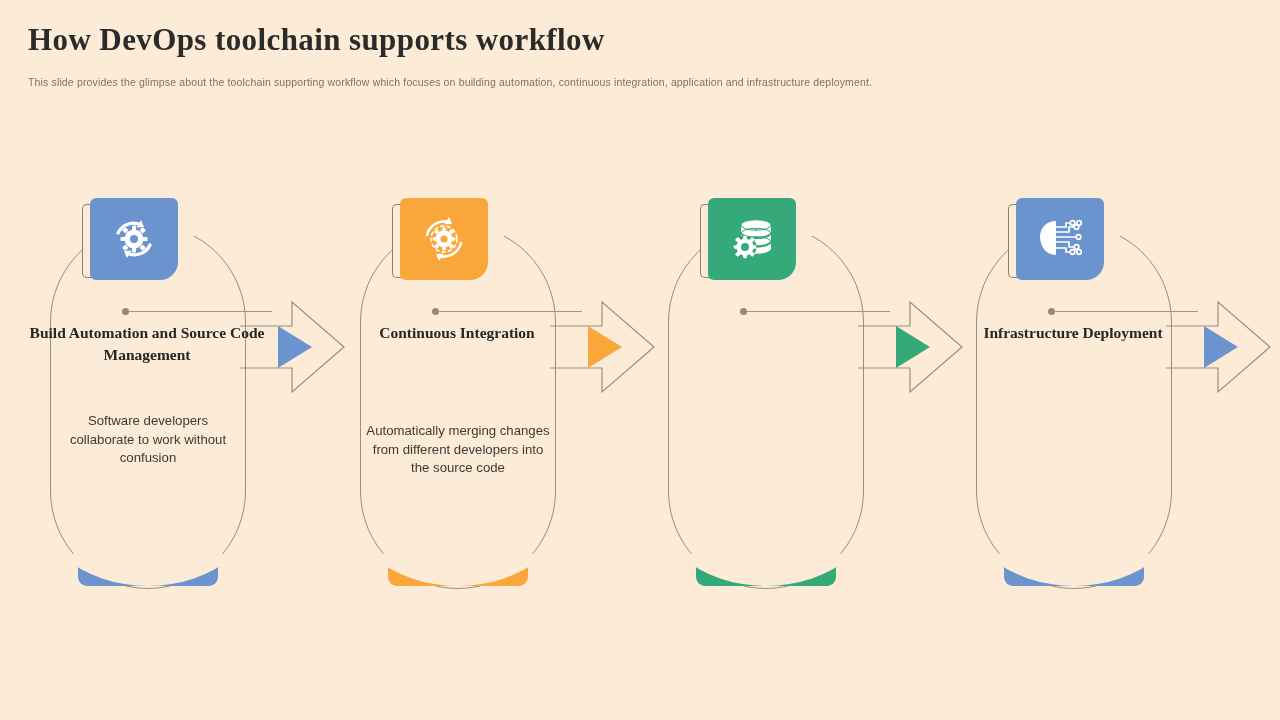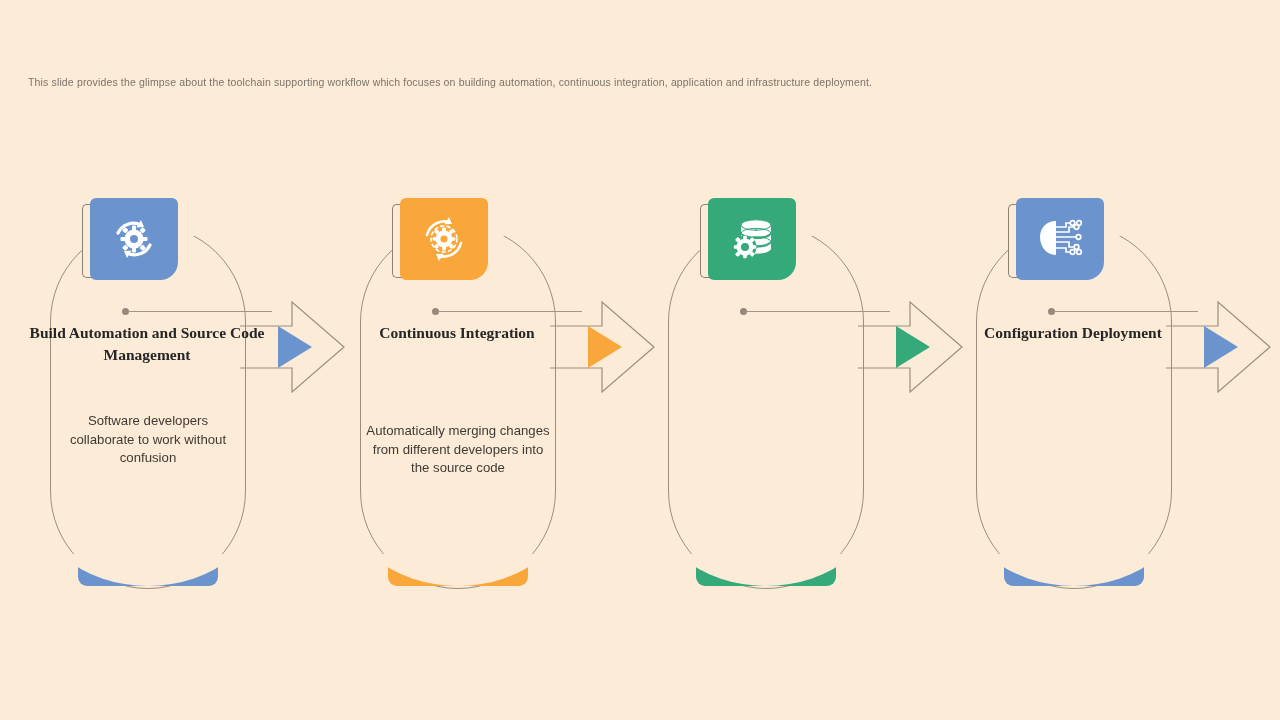--- a/index.html
+++ b/index.html
@@ -120,20 +120,21 @@
   
   .arrow{position:absolute;left:228px;top:112px;width:110px;height:98px;}
   .arrow svg{display:block;overflow:visible;}
   .arrow .tri{}
 </style>
 </head>
 <body style="background: rgb(252, 235, 215);">
 
 <div id="slide">
 
+  <div id="page-title">How DevOps toolchain supports workflow</div>
   <div id="page-subtitle">This slide provides the glimpse about the toolchain supporting workflow which focuses on building automation,  continuous integration, application and infrastructure deployment.</div>
 
   <div class="card c0">
     <div class="capsule"></div>
     <div class="capsule-top-mask"></div>
 
     <div class="foot-wrap">
       <div class="foot" style="background: rgb(107, 148, 206);"></div>
       <div class="foot-cut"></div>
     </div>
@@ -325,21 +326,21 @@
           </g>
         </svg>
       </span>
     </div>
 
     <div class="conn">
       <div class="dot"></div>
       <div class="line"></div>
     </div>
 
-    <div class="card-title">Configuration Deployment</div>
+    <div class="card-title">Infrastructure Deployment</div>
 
     <div class="arrow">
       <svg width="110" height="98" viewBox="0 0 110 98">
         <path d="M0 28 L52 28 L52 4 L104 49 L52 94 L52 70 L0 70" fill="none" stroke="#9B8D7E" stroke-width="1.2"></path>
         <path class="tri" d="M38 28 L72 49 L38 70 Z" fill="#6B94CE"></path>
       </svg>
     </div>
   </div>
 
 </div>

